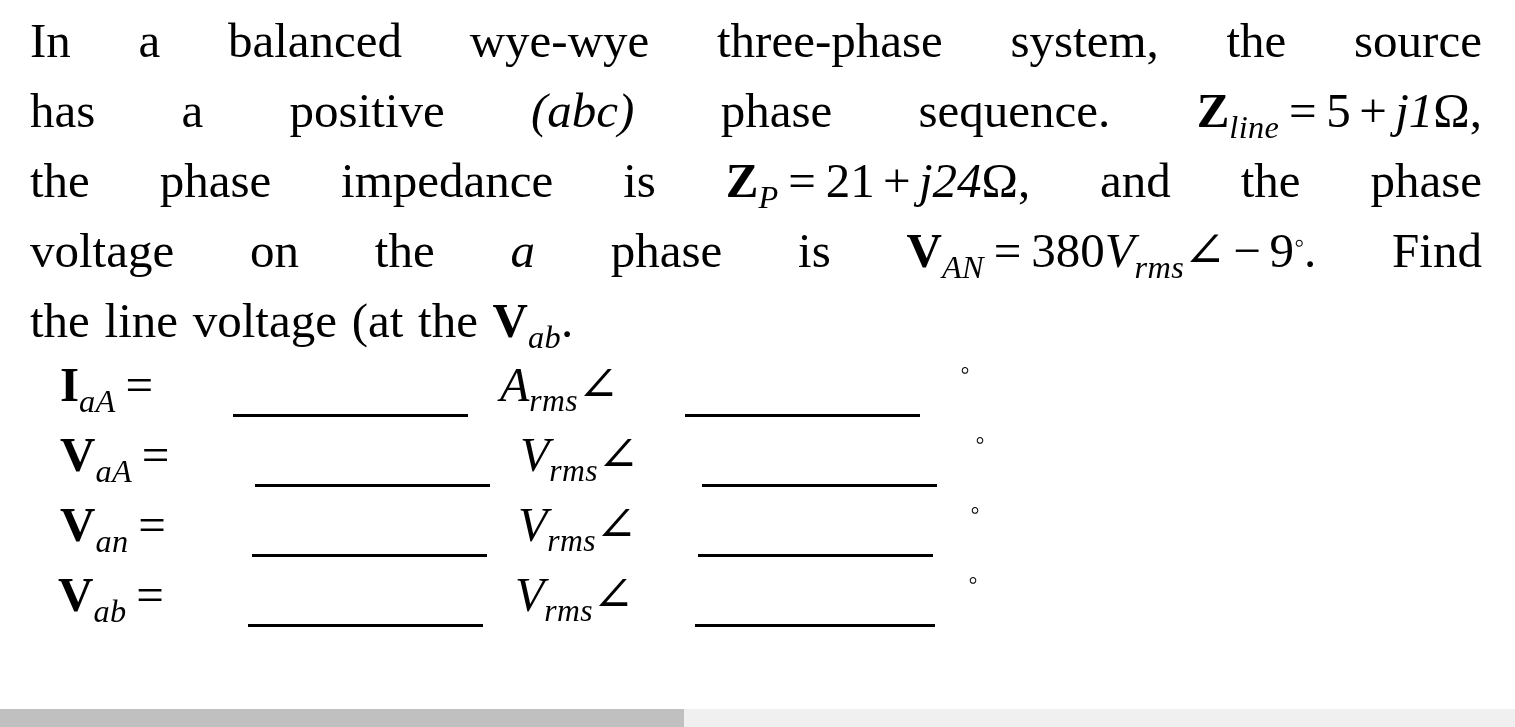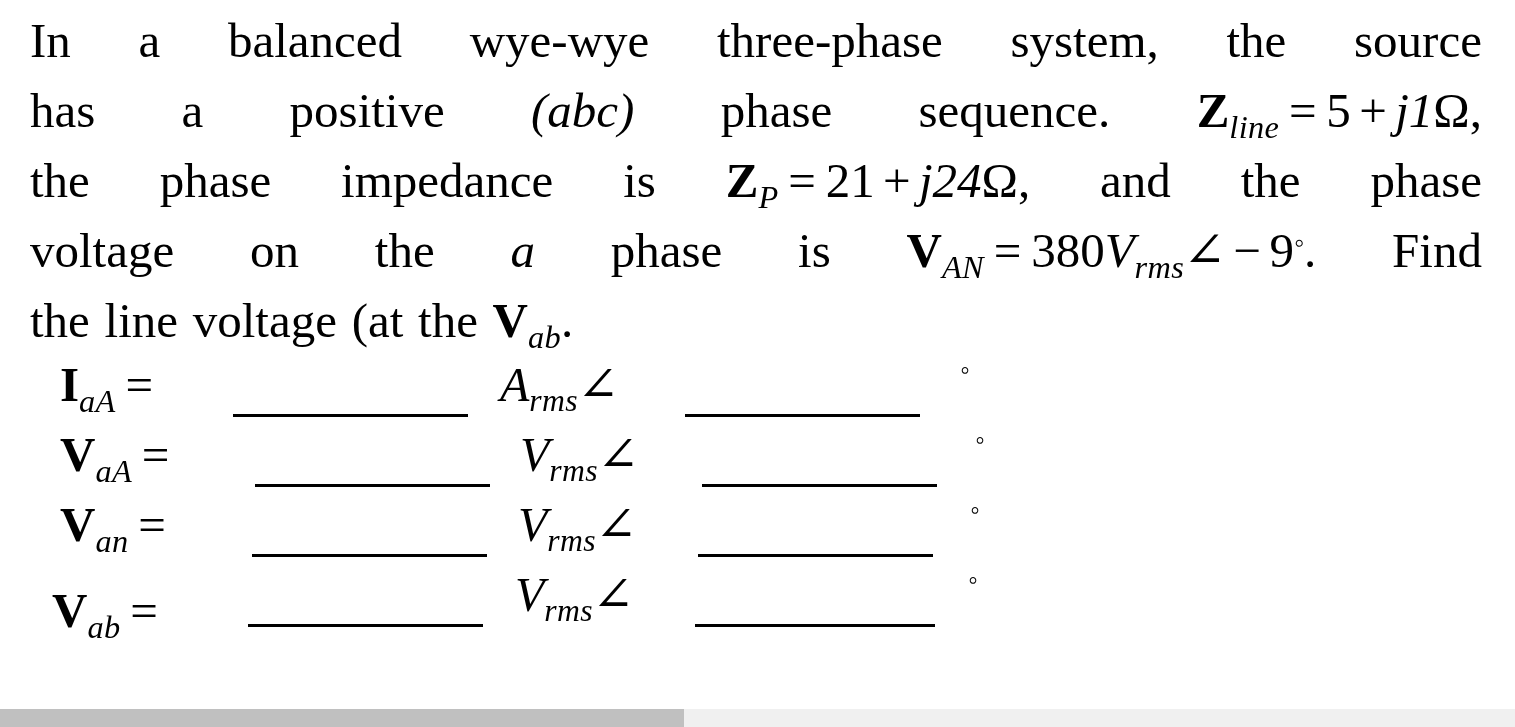--- a/index.html
+++ b/index.html
@@ -129,21 +129,21 @@
   .row-vaa .unit      { left: 490px; top: -2px; }
   .row-vaa .blank2    { left: 672px; top: 6px;  width: 235px; }
   .row-vaa .deg-mark  { left: 945px; top: 4px; }
 
   .row-van .ans-label { left: 30px;  top: -2px; }
   .row-van .blank     { left: 222px; top: 6px;  width: 235px; }
   .row-van .unit      { left: 488px; top: -2px; }
   .row-van .blank2    { left: 668px; top: 6px;  width: 235px; }
   .row-van .deg-mark  { left: 940px; top: 4px; }
 
-  .row-vab .ans-label { left: 22px;  top: -2px; margin-top: 16px; }
+  .row-vab .ans-label { left: 28px;  top: -2px; }
   .row-vab .blank     { left: 218px; top: 6px;  width: 235px; }
   .row-vab .unit      { left: 485px; top: -2px; }
   .row-vab .blank2    { left: 665px; top: 6px;  width: 240px; }
   .row-vab .deg-mark  { left: 938px; top: 4px; }
 
   
   .hscrollbar {
     position: absolute;
     left: 0;
     top: 709px;

